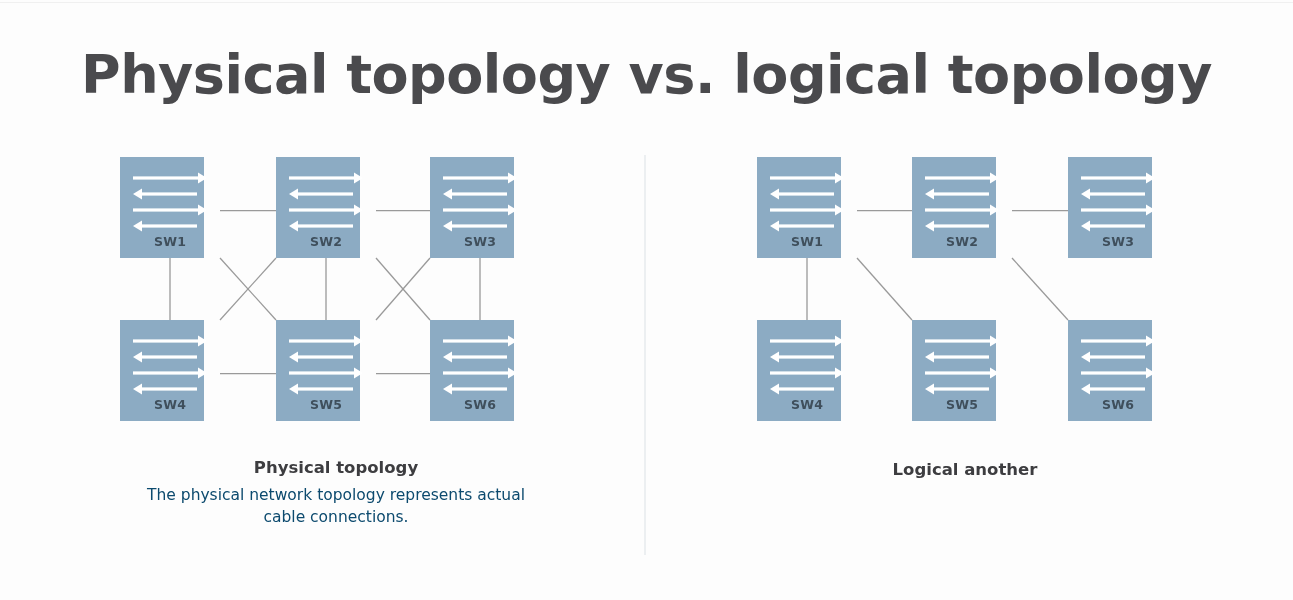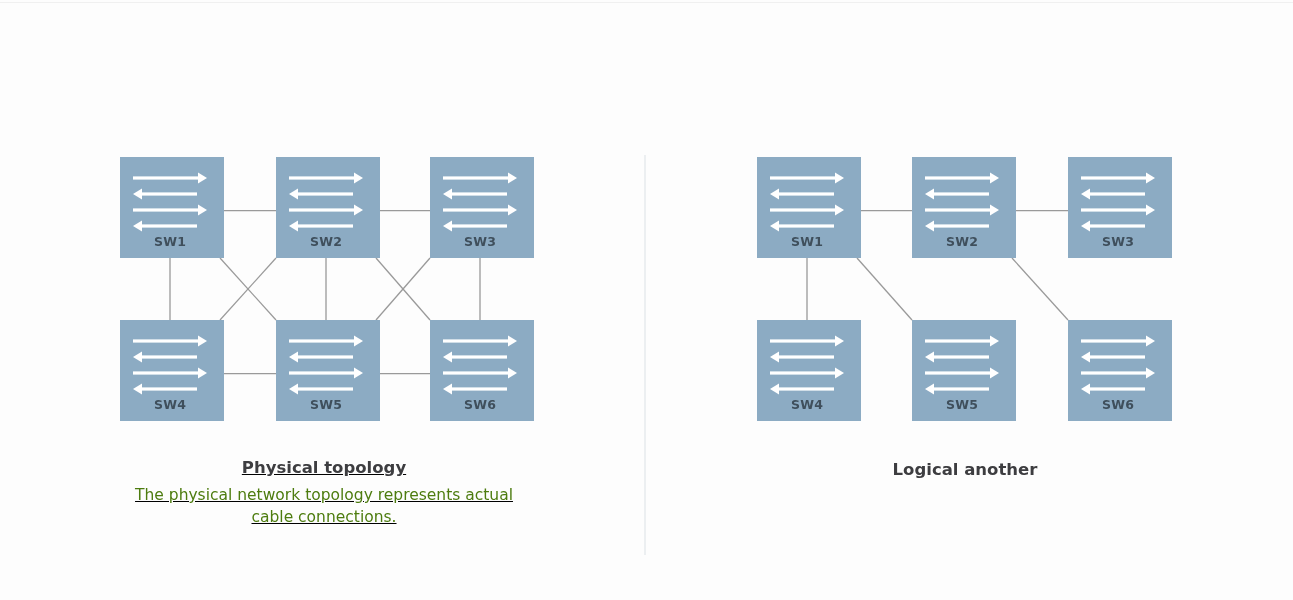--- a/index.html
+++ b/index.html
@@ -49,21 +49,21 @@
   svg.edges {
     position: absolute;
     left: 0; top: 0;
     width: 1293px; height: 600px;
     pointer-events: none;
   }
   svg.edges line { stroke: #9a9a9a; stroke-width: 1.3; }
 
   .switch {
     position: absolute;
-    width: 104px; height: 101px;
+    width: 84px; height: 101px;
     background: #8cabc3;
     box-sizing: border-box;
   }
   .switch .arrows {
     position: absolute;
     left: 11px; top: 13px;
     width: 78px; height: 64px;
   }
   .switch .lbl {
     position: absolute;
@@ -85,34 +85,35 @@
     font-size: 16.5px;
     font-weight: 700;
     color: #3d3d40;
     font-family: "DejaVu Sans", sans-serif;
     margin-bottom: 7px;
     white-space: nowrap;
   }
   .caption .cap-body {
     font-size: 15.5px;
     font-weight: 400;
-    color: #4d7c0f;
+    color: #0c4a6e;
     font-family: "DejaVu Sans", sans-serif;
     line-height: 1.42;
   }
-  .cap-left  { left: 124px; top: 458px; width: 400px; text-decoration: underline; }
+  .cap-left  { left: 136px; top: 458px; width: 400px; }
   .cap-right { left: 740px; top: 460px; width: 450px; }
 </style>
 </head>
 <body>
 
 <div id="canvas">
 
   <div class="topline"></div>
 
+  <div class="page-title">Physical topology vs. logical topology</div>
 
   <div class="divider"></div>
 
   <svg class="edges" id="edge-layer" viewBox="0 0 1293 600" xmlns="http://www.w3.org/2000/svg">
       <line x1="220" y1="210.53" x2="276" y2="210.53" stroke="#9a9a9a" stroke-width="1.3"></line>
       <line x1="376" y1="210.53" x2="430" y2="210.53" stroke="#9a9a9a" stroke-width="1.3"></line>
       <line x1="220" y1="373.53" x2="276" y2="373.53" stroke="#9a9a9a" stroke-width="1.3"></line>
       <line x1="376" y1="373.53" x2="430" y2="373.53" stroke="#9a9a9a" stroke-width="1.3"></line>
       <line x1="170" y1="258" x2="170" y2="320" stroke="#9a9a9a" stroke-width="1.3"></line>
       <line x1="326" y1="258" x2="326" y2="320" stroke="#9a9a9a" stroke-width="1.3"></line>

